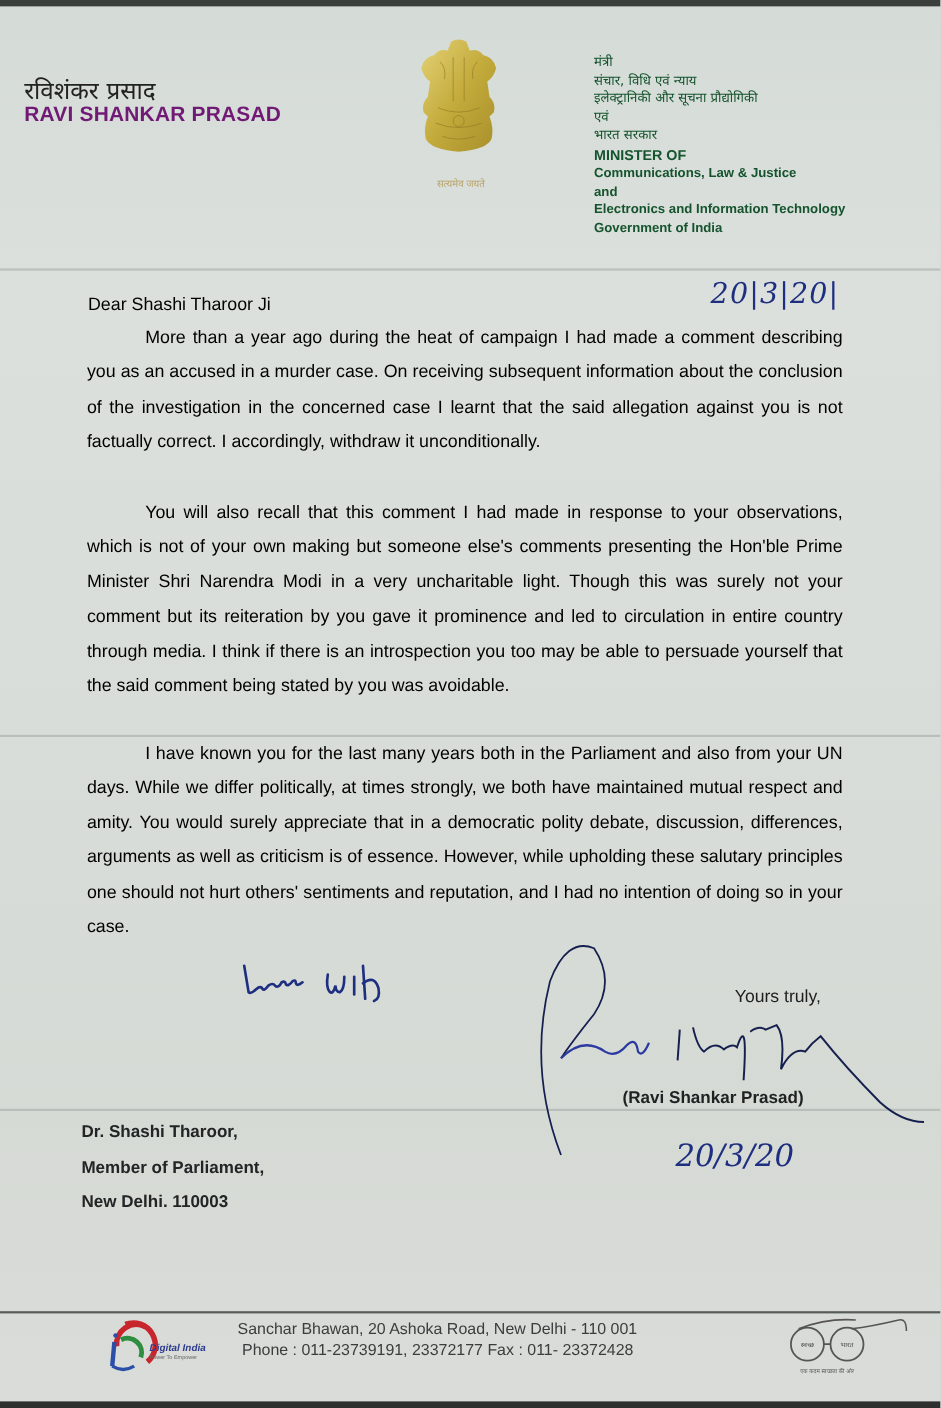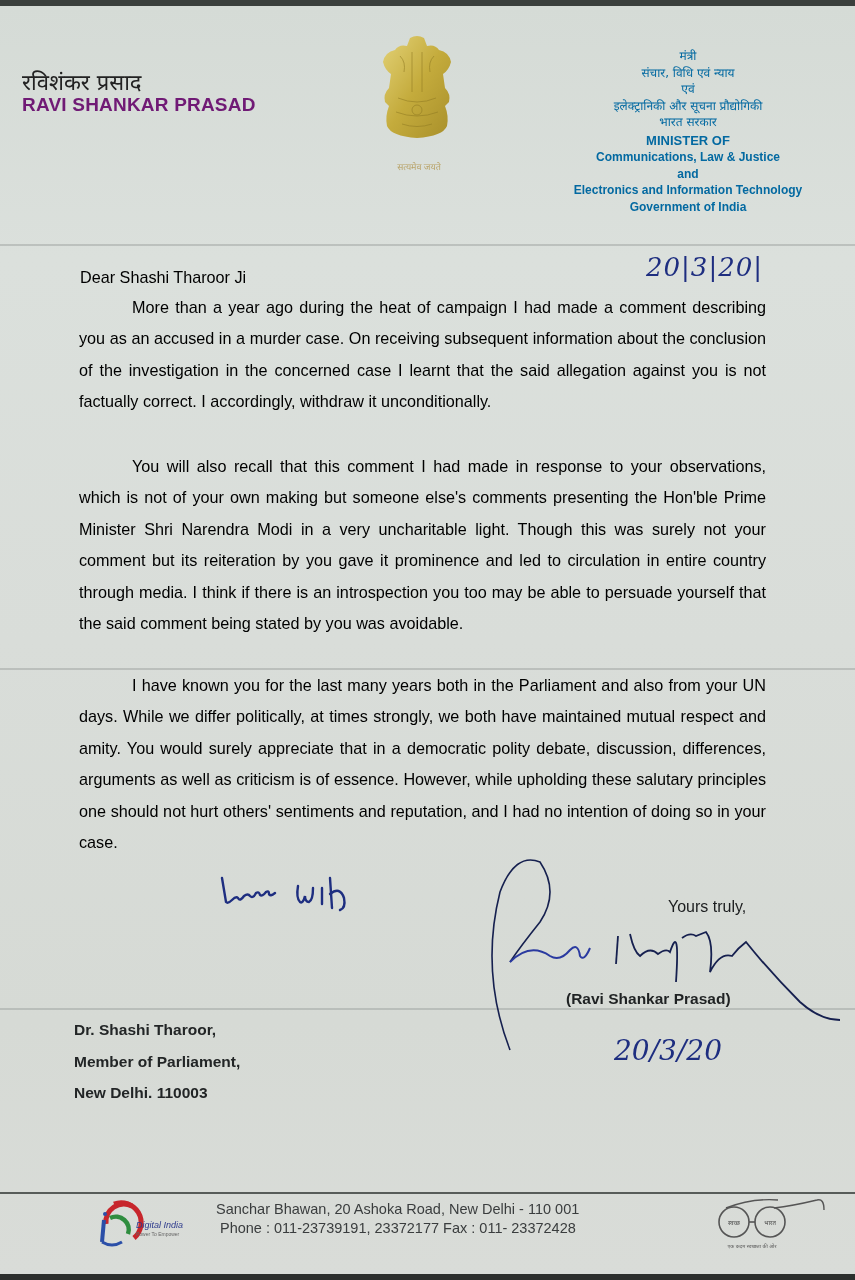--- a/index.html
+++ b/index.html
@@ -17,21 +17,21 @@
   .botedge { position:absolute; left:0; top:1274px; width:855px; height:6px; background:#2c2f2d; }
   .fold { position:absolute; left:0; width:855px; height:2px; background:rgba(150,156,152,0.45); }
 
   .abs { position: absolute; }
   .name-hi { left: 22px; top: 66px; font-size: 22px; color:#222; font-family: "DejaVu Sans", sans-serif; }
   .name-en { left: 22px; top: 94px; font-size: 19px; font-weight: bold; color:#701a75; letter-spacing: 0.2px; }
 
   .emblem { left: 376px; top: 34px; width: 82px; height: 108px; }
   .motto { left: 384px; top: 160px; width: 70px; text-align:center; font-size: 9px; color:#b9a46a; font-family: Liberation Serif, serif; }
 
-  .office { left: 540px; top: 48px; width: 296px; text-align: center; color:#0369a1; line-height: 16.5px; }
+  .office { left: 540px; top: 48px; width: 296px; text-align: left; color:#14532d; line-height: 16.5px; }
   .office .hi { font-family: "DejaVu Sans", sans-serif; font-size: 12px; }
   .office .en-b { font-weight: bold; font-size: 13px; margin-top: 2px; }
   .office .en { font-weight: bold; font-size: 12px; }
 
   .body-text { font-size: 16.2px; line-height: 31.4px; color:#000000; }
   .salutation { left: 80px; top: 262px; }
   .para { position:absolute; left: 79px; width: 687px; text-align: justify; text-indent: 53px; }
   .p1 { top: 292px; }
   .p2 { top: 451px; }
   .p3 { top: 670px; }
@@ -42,21 +42,21 @@
 
   .closing { left: 668px; top: 898px; font-size: 16px; }
   .signer { left: 566px; top: 990px; font-size: 15.5px; font-weight: bold; color:#1f2223; }
 
   .address { left: 74px; top: 1014px; font-size: 15.5px; font-weight: bold; line-height: 31.5px; color:#222526; }
 
   .footer-rule { left: 0; top: 1192px; width: 855px; height: 2px; background:#575c59; }
   .footer-text { left: 216px; top: 1200px; font-size: 14.5px; line-height: 19px; color:#3a3d3e; }
   .footer-text div:nth-child(2) { padding-left: 4px; }
   .di-logo { left: 96px; top: 1198px; width: 110px; height: 52px; }
-  .di-label { left: 136px; top: 1220px; font-size: 9px; font-style: italic; font-weight: normal; color:#2d3a8c; }
+  .di-label { left: 136px; top: 1220px; font-size: 9px; font-style: italic; font-weight: bold; color:#2d3a8c; }
   .di-sub { left: 136px; top: 1231px; font-size: 5px; color:#666; }
   .sb-logo { left: 712px; top: 1196px; width: 125px; height: 58px; }
 </style>
 </head>
 <body>
 
 <div class="topedge"></div>
 <div class="paper">
   <div class="fold" style="top:238px"></div>
   <div class="fold" style="top:662px"></div>
@@ -85,22 +85,22 @@
       <path d="M20 78 q21 8 42 0"></path>
     <path d="M26 90 q15 5 30 0"></path>
     <circle cx="41" cy="76" r="5"></circle>
   </g>
 </svg>
 <div class="abs motto">सत्यमेव जयते</div>
 
 <div class="abs office">
   <div class="hi">मंत्री</div>
   <div class="hi">संचार, विधि एवं न्याय</div>
+  <div class="hi">इलेक्ट्रानिकी और सूचना प्रौद्योगिकी</div>
   <div class="hi">एवं</div>
-  <div class="hi">इलेक्ट्रानिकी और सूचना प्रौद्योगिकी</div>
   <div class="hi">भारत सरकार</div>
   <div class="en-b">MINISTER OF</div>
   <div class="en">Communications, Law &amp; Justice</div>
   <div class="en">and</div>
   <div class="en">Electronics and Information Technology</div>
   <div class="en">Government of India</div>
 </div>
 
 <div class="abs hand date-top">20|3|20|</div>
 <div class="abs body-text salutation">Dear Shashi Tharoor Ji</div>

